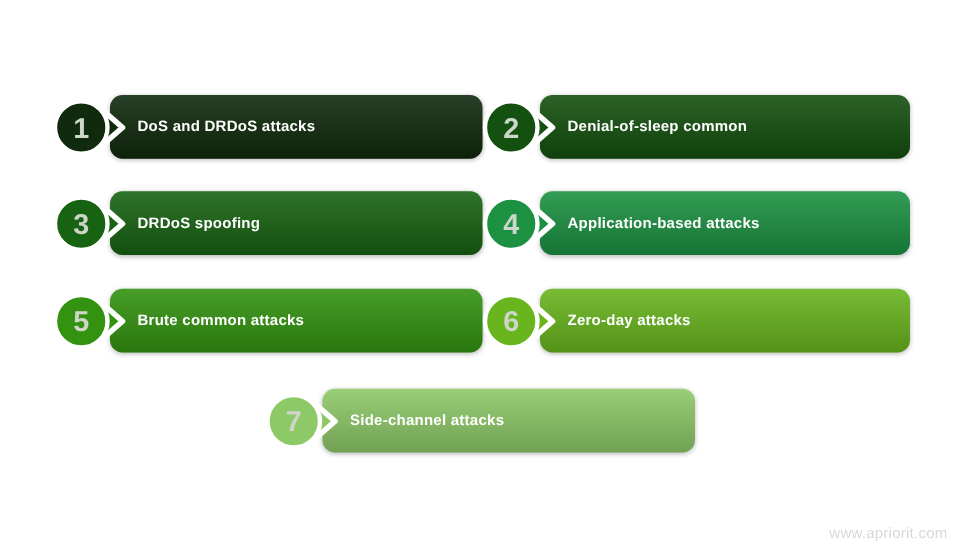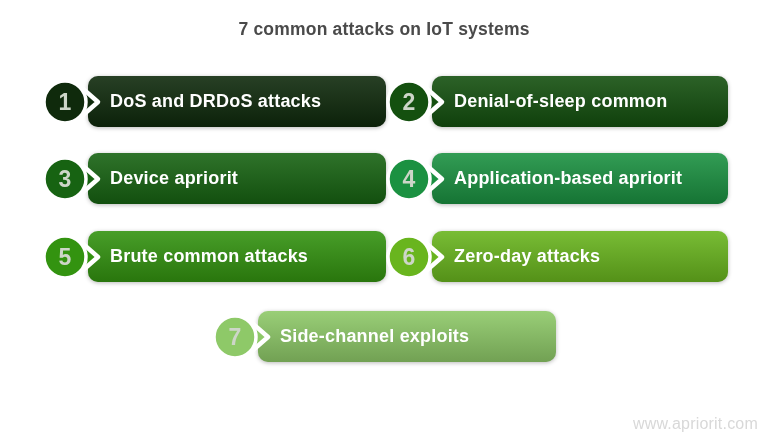--- a/index.html
+++ b/index.html
@@ -14,46 +14,45 @@
   .item {
     position:absolute; height:51px; border-radius:10px;
     box-shadow:0 1px 4px rgba(0,0,0,0.28);
   }
   .item::before {
     content:""; position:absolute; inset:0; border-radius:inherit;
     background:linear-gradient(180deg, rgba(255,255,255,0.10), rgba(0,0,0,0.20));
   }
   .label {
     position:relative; z-index:1; display:block; line-height:51px;
-    padding-left:22px; color:#ffffff; font-weight:bold; font-size:18px;
+    padding-left:22px; color:#ffffff; font-weight:bold; font-size:12px;
     letter-spacing:0.2px; white-space:nowrap;
   }
   .badge {
     position:absolute; left:-48px; top:50%; transform:translateY(-50%);
     z-index:2; pointer-events:none;
   }
   .badge text { font-family:"Liberation Sans", sans-serif; font-weight:bold; font-size:23px; }
   .pos-1 { left:88px;  top:76px;  width:298px; }
   .pos-2 { left:432px; top:76px;  width:296px; }
   .pos-3 { left:88px;  top:153px; width:298px; }
   .pos-4 { left:432px; top:153px; width:296px; }
   .pos-5 { left:88px;  top:231px; width:298px; }
   .pos-6 { left:432px; top:231px; width:296px; }
   .pos-7 { left:258px; top:311px; width:298px; }
   .watermark {
     position:absolute; right:10px; bottom:7px;
-    font-size:16px; color:#d8d8d8; letter-spacing:0.2px;
+    font-size:12px; color:#d8d8d8; letter-spacing:0.2px;
   }
 </style>
 </head>
 <body>
 
 <div class="canvas">
 
-  <div class="title">7 common attacks on IoT systems</div>
 
   <div class="item pos-1" style="background: rgb(15, 42, 12);">
     <svg class="badge" width="66" height="56" viewBox="0 0 66 56">
       <path d="M42 14 L58 28 L42 42" stroke-width="4.5" stroke-linejoin="round" stroke-linecap="round" stroke="#ffffff" fill="#0f2a0c"></path>
       <circle cx="25" cy="28" r="21" stroke="#ffffff" stroke-width="3.5" fill="#0f2a0c"></circle>
       <text x="25" y="36" text-anchor="middle" fill="#cdd6c8">1</text>
     </svg>
     <span class="label">DoS and DRDoS attacks</span>
   </div>
 
@@ -65,30 +64,30 @@
     </svg>
     <span class="label">Denial-of-sleep common</span>
   </div>
 
   <div class="item pos-3" style="background: rgb(23, 99, 18);">
     <svg class="badge" width="66" height="56" viewBox="0 0 66 56">
       <path d="M42 14 L58 28 L42 42" stroke-width="4.5" stroke-linejoin="round" stroke-linecap="round" stroke="#ffffff" fill="#176312"></path>
       <circle cx="25" cy="28" r="21" stroke="#ffffff" stroke-width="3.5" fill="#176312"></circle>
       <text x="25" y="36" text-anchor="middle" fill="#cdd6c8">3</text>
     </svg>
-    <span class="label">Device apriorit</span>
+    <span class="label">DRDoS spoofing</span>
   </div>
 
   <div class="item pos-4" style="background: rgb(27, 145, 65);">
     <svg class="badge" width="66" height="56" viewBox="0 0 66 56">
       <path d="M42 14 L58 28 L42 42" stroke-width="4.5" stroke-linejoin="round" stroke-linecap="round" stroke="#ffffff" fill="#1b9141"></path>
       <circle cx="25" cy="28" r="21" stroke="#ffffff" stroke-width="3.5" fill="#1b9141"></circle>
       <text x="25" y="36" text-anchor="middle" fill="#cdd6c8">4</text>
     </svg>
-    <span class="label">Application-based apriorit</span>
+    <span class="label">Application-based attacks</span>
   </div>
 
   <div class="item pos-5" style="background: rgb(51, 147, 16);">
     <svg class="badge" width="66" height="56" viewBox="0 0 66 56">
       <path d="M42 14 L58 28 L42 42" stroke-width="4.5" stroke-linejoin="round" stroke-linecap="round" stroke="#ffffff" fill="#339310"></path>
       <circle cx="25" cy="28" r="21" stroke="#ffffff" stroke-width="3.5" fill="#339310"></circle>
       <text x="25" y="36" text-anchor="middle" fill="#cdd6c8">5</text>
     </svg>
     <span class="label">Brute common attacks</span>
   </div>
@@ -101,18 +100,18 @@
     </svg>
     <span class="label">Zero-day attacks</span>
   </div>
 
   <div class="item pos-7" style="background: rgb(142, 201, 104);">
     <svg class="badge" width="66" height="56" viewBox="0 0 66 56">
       <path d="M42 14 L58 28 L42 42" stroke-width="4.5" stroke-linejoin="round" stroke-linecap="round" stroke="#ffffff" fill="#8ec968"></path>
       <circle cx="25" cy="28" r="21" stroke="#ffffff" stroke-width="3.5" fill="#8ec968"></circle>
       <text x="25" y="36" text-anchor="middle" fill="#cdd6c8">7</text>
     </svg>
-    <span class="label">Side-channel exploits</span>
+    <span class="label">Side-channel attacks</span>
   </div>
 
   <div class="watermark">www.apriorit.com</div>
 
 </div>
 
 </body></html>

